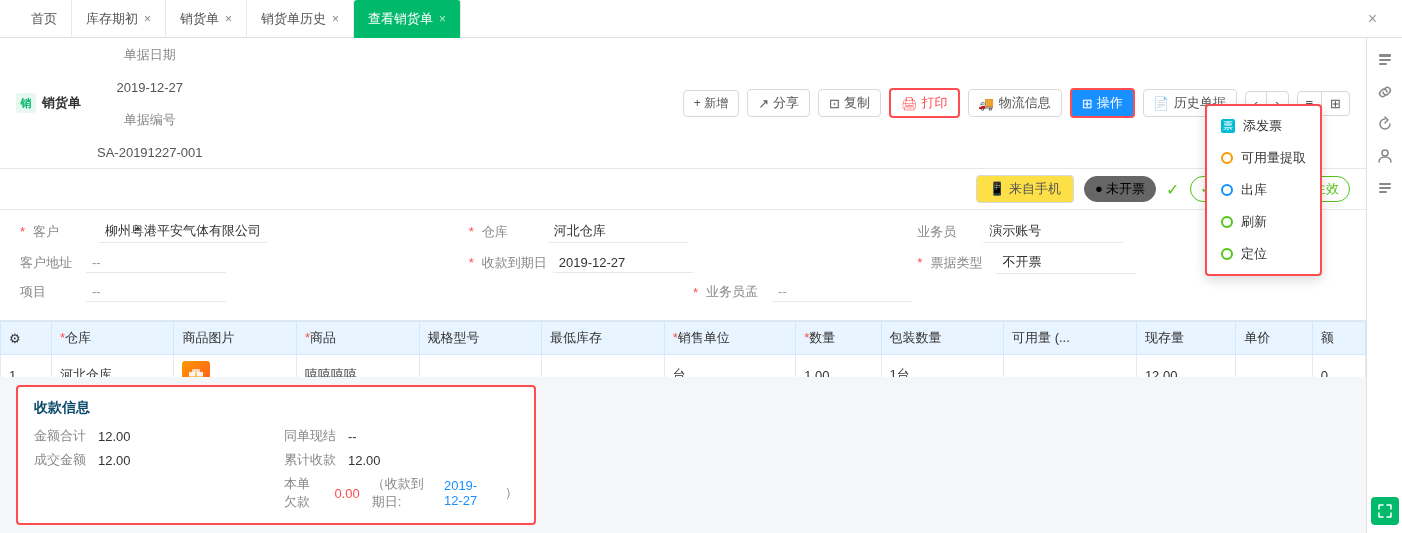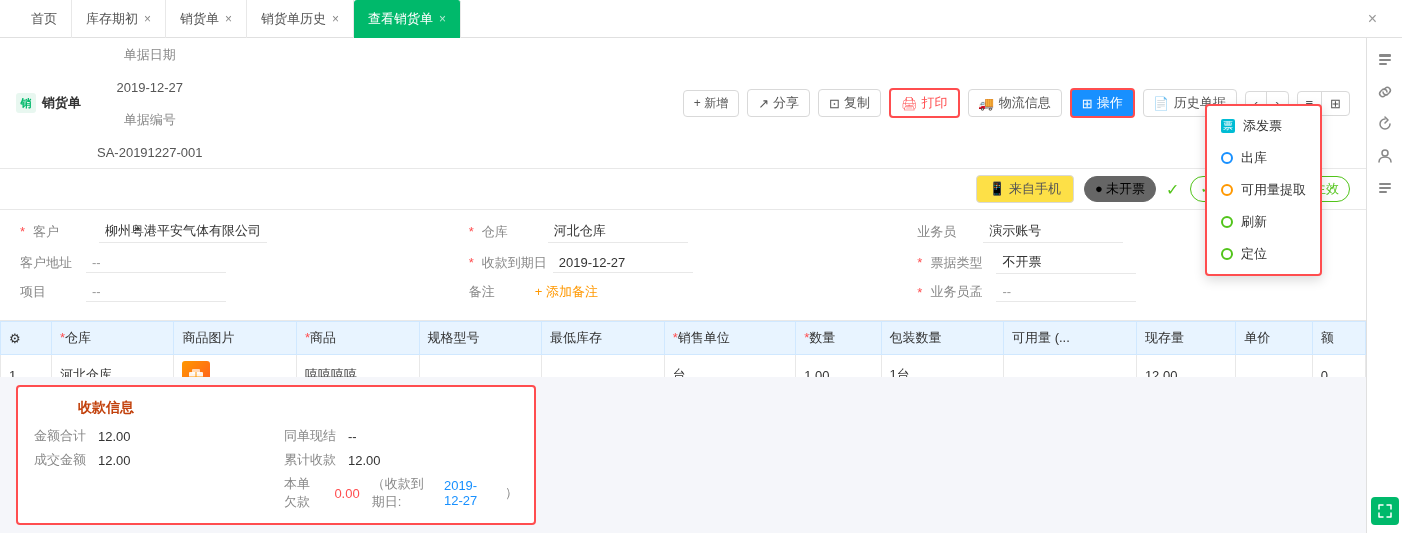--- a/index.html
+++ b/index.html
@@ -238,24 +238,23 @@
     .payment-info {
       background: #fff;
       border: 2px solid #ff4d4f;
       margin: 8px 16px;
       padding: 12px 16px;
       border-radius: 4px;
       max-width: 520px;
     }
     .payment-info .section-title {
       font-weight: bold;
-      color: #c2410c;
+      color: #0c4a6e;
       margin-bottom: 10px;
       font-size: 14px;
-      margin-left: 44px;
     }
     .payment-grid {
       display: grid;
       grid-template-columns: 1fr 1fr;
       gap: 6px 16px;
     }
     .payment-row {
       display: flex;
       align-items: center;
       gap: 12px;
@@ -478,26 +477,20 @@
           <div class="form-field">
             <span class="required">*</span>
             <span class="field-label">票据类型</span>
             <span class="field-value">不开票</span>
           </div>
         </div>
         <div class="form-row">
           <div class="form-field">
             <span class="field-label">项目</span>
             <span class="field-value dash">--</span>
-          </div>
-          <div class="form-field">
-            <span class="field-label">备注</span>
-            <span class="add-note-btn">
-              <span>+ 添加备注</span>
-            </span>
           </div>
           <div class="form-field">
             <span class="required">*</span>
             <span class="field-label">业务员孟</span>
             <span class="field-value dash">--</span>
           </div>
         </div>
       </div>
 
       <div class="table-wrapper">
@@ -625,26 +618,26 @@
         </svg>
       </div>
     </div>
 
     <div class="dropdown-overlay">
       <div class="dropdown-item">
         <span class="dropdown-icon teal">票</span>
         <span>添发票</span>
       </div>
       <div class="dropdown-item">
+        <span class="dropdown-icon orange-circle"></span>
+        <span>可用量提取</span>
+      </div>
+      <div class="dropdown-item">
         <span class="dropdown-icon blue-circle"></span>
         <span>出库</span>
-      </div>
-      <div class="dropdown-item">
-        <span class="dropdown-icon orange-circle"></span>
-        <span>可用量提取</span>
       </div>
       <div class="dropdown-item">
         <span class="dropdown-icon green-circle"></span>
         <span>刷新</span>
       </div>
       <div class="dropdown-item">
         <span class="dropdown-icon green-circle"></span>
         <span>定位</span>
       </div>
     </div>

